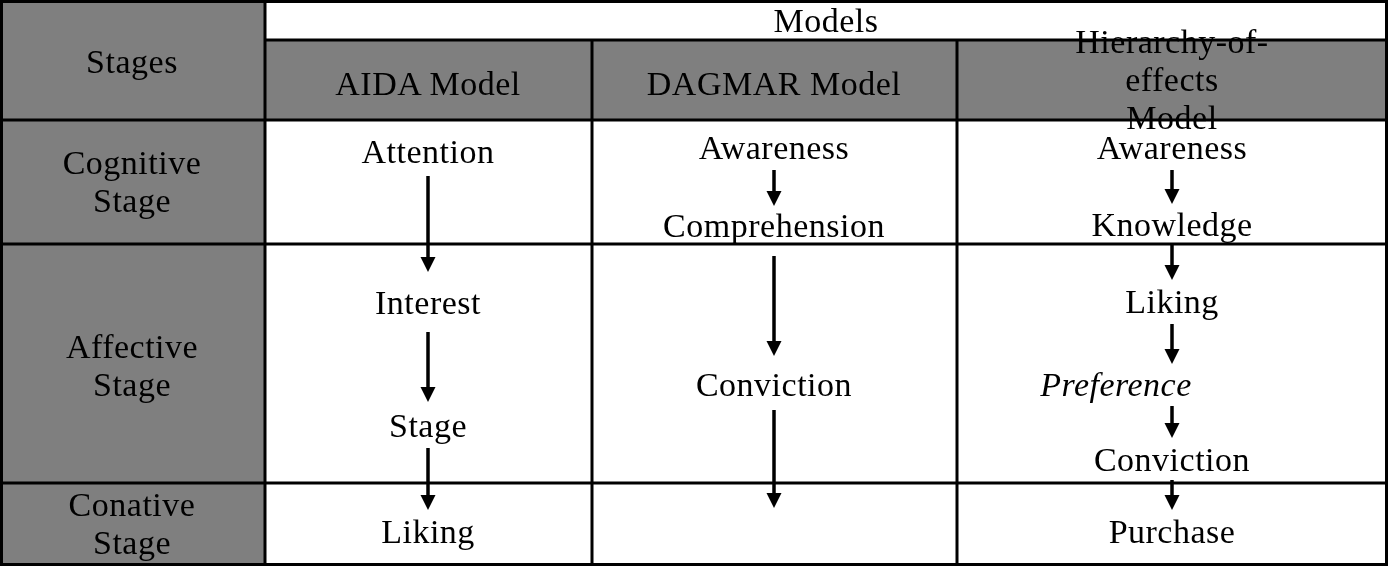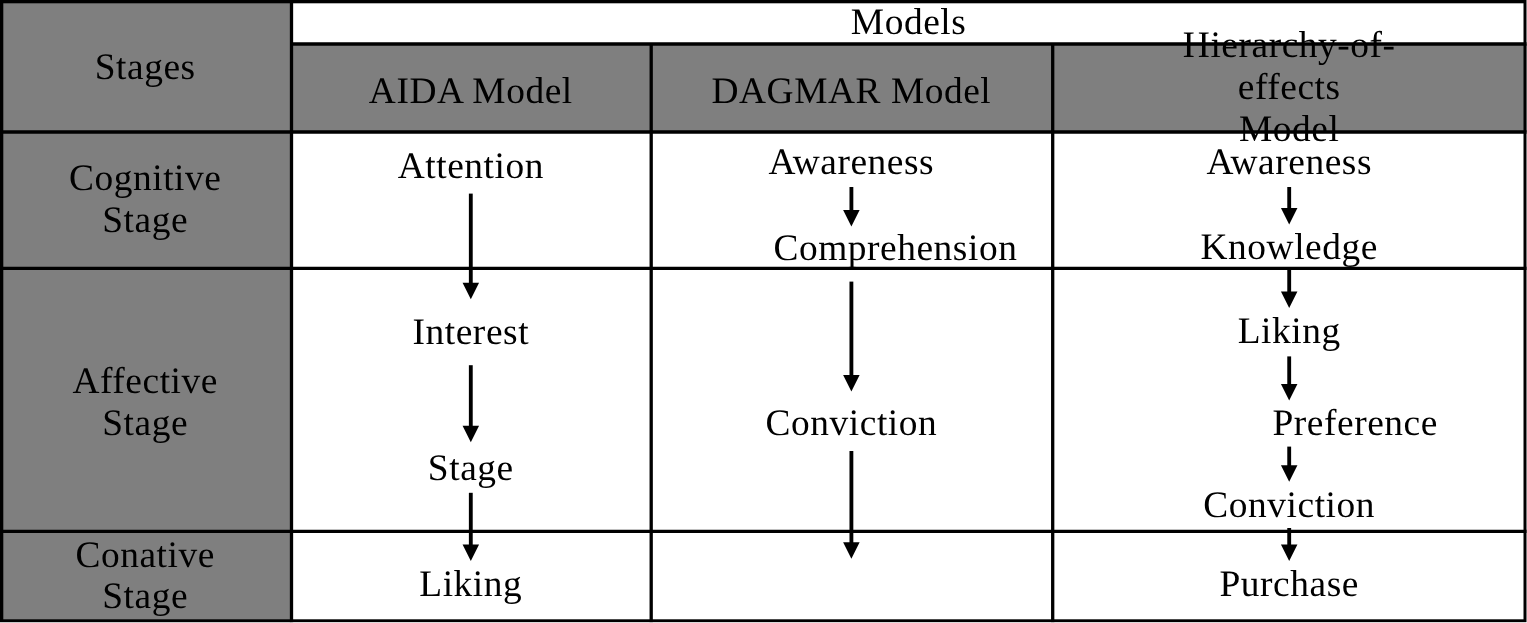--- a/index.html
+++ b/index.html
@@ -120,23 +120,23 @@
 Stage</div>
   <div class="lbl" style="left:132px; top:524px;">Conative
 Stage</div>
 
   <div class="lbl" style="left:428px; top:152px;">Attention</div>
   <div class="lbl" style="left:428px; top:303px;">Interest</div>
   <div class="lbl" style="left:428px; top:426px;">Stage</div>
   <div class="lbl" style="left:428px; top:532px;">Liking</div>
 
   <div class="lbl" style="left:774px; top:148px;">Awareness</div>
-  <div class="lbl" style="left:774px; top:226px;margin-left:40px;">Comprehension</div>
+  <div class="lbl" style="left:774px; top:226px;">Comprehension</div>
   <div class="lbl" style="left:774px; top:385px;">Conviction</div>
 
   <div class="lbl" style="left:1172px; top:148px;">Awareness</div>
   <div class="lbl" style="left:1172px; top:225px;">Knowledge</div>
   <div class="lbl" style="left:1172px; top:302px;">Liking</div>
-  <div class="lbl" style="left:1232px; top:385px;">Preference</div>
+  <div class="lbl" style="left:1116px; top:385px;font-style:italic;">Preference</div>
   <div class="lbl" style="left:1172px; top:460px;">Conviction</div>
   <div class="lbl" style="left:1172px; top:532px;">Purchase</div>
 
 </div>
 
 </body></html>

